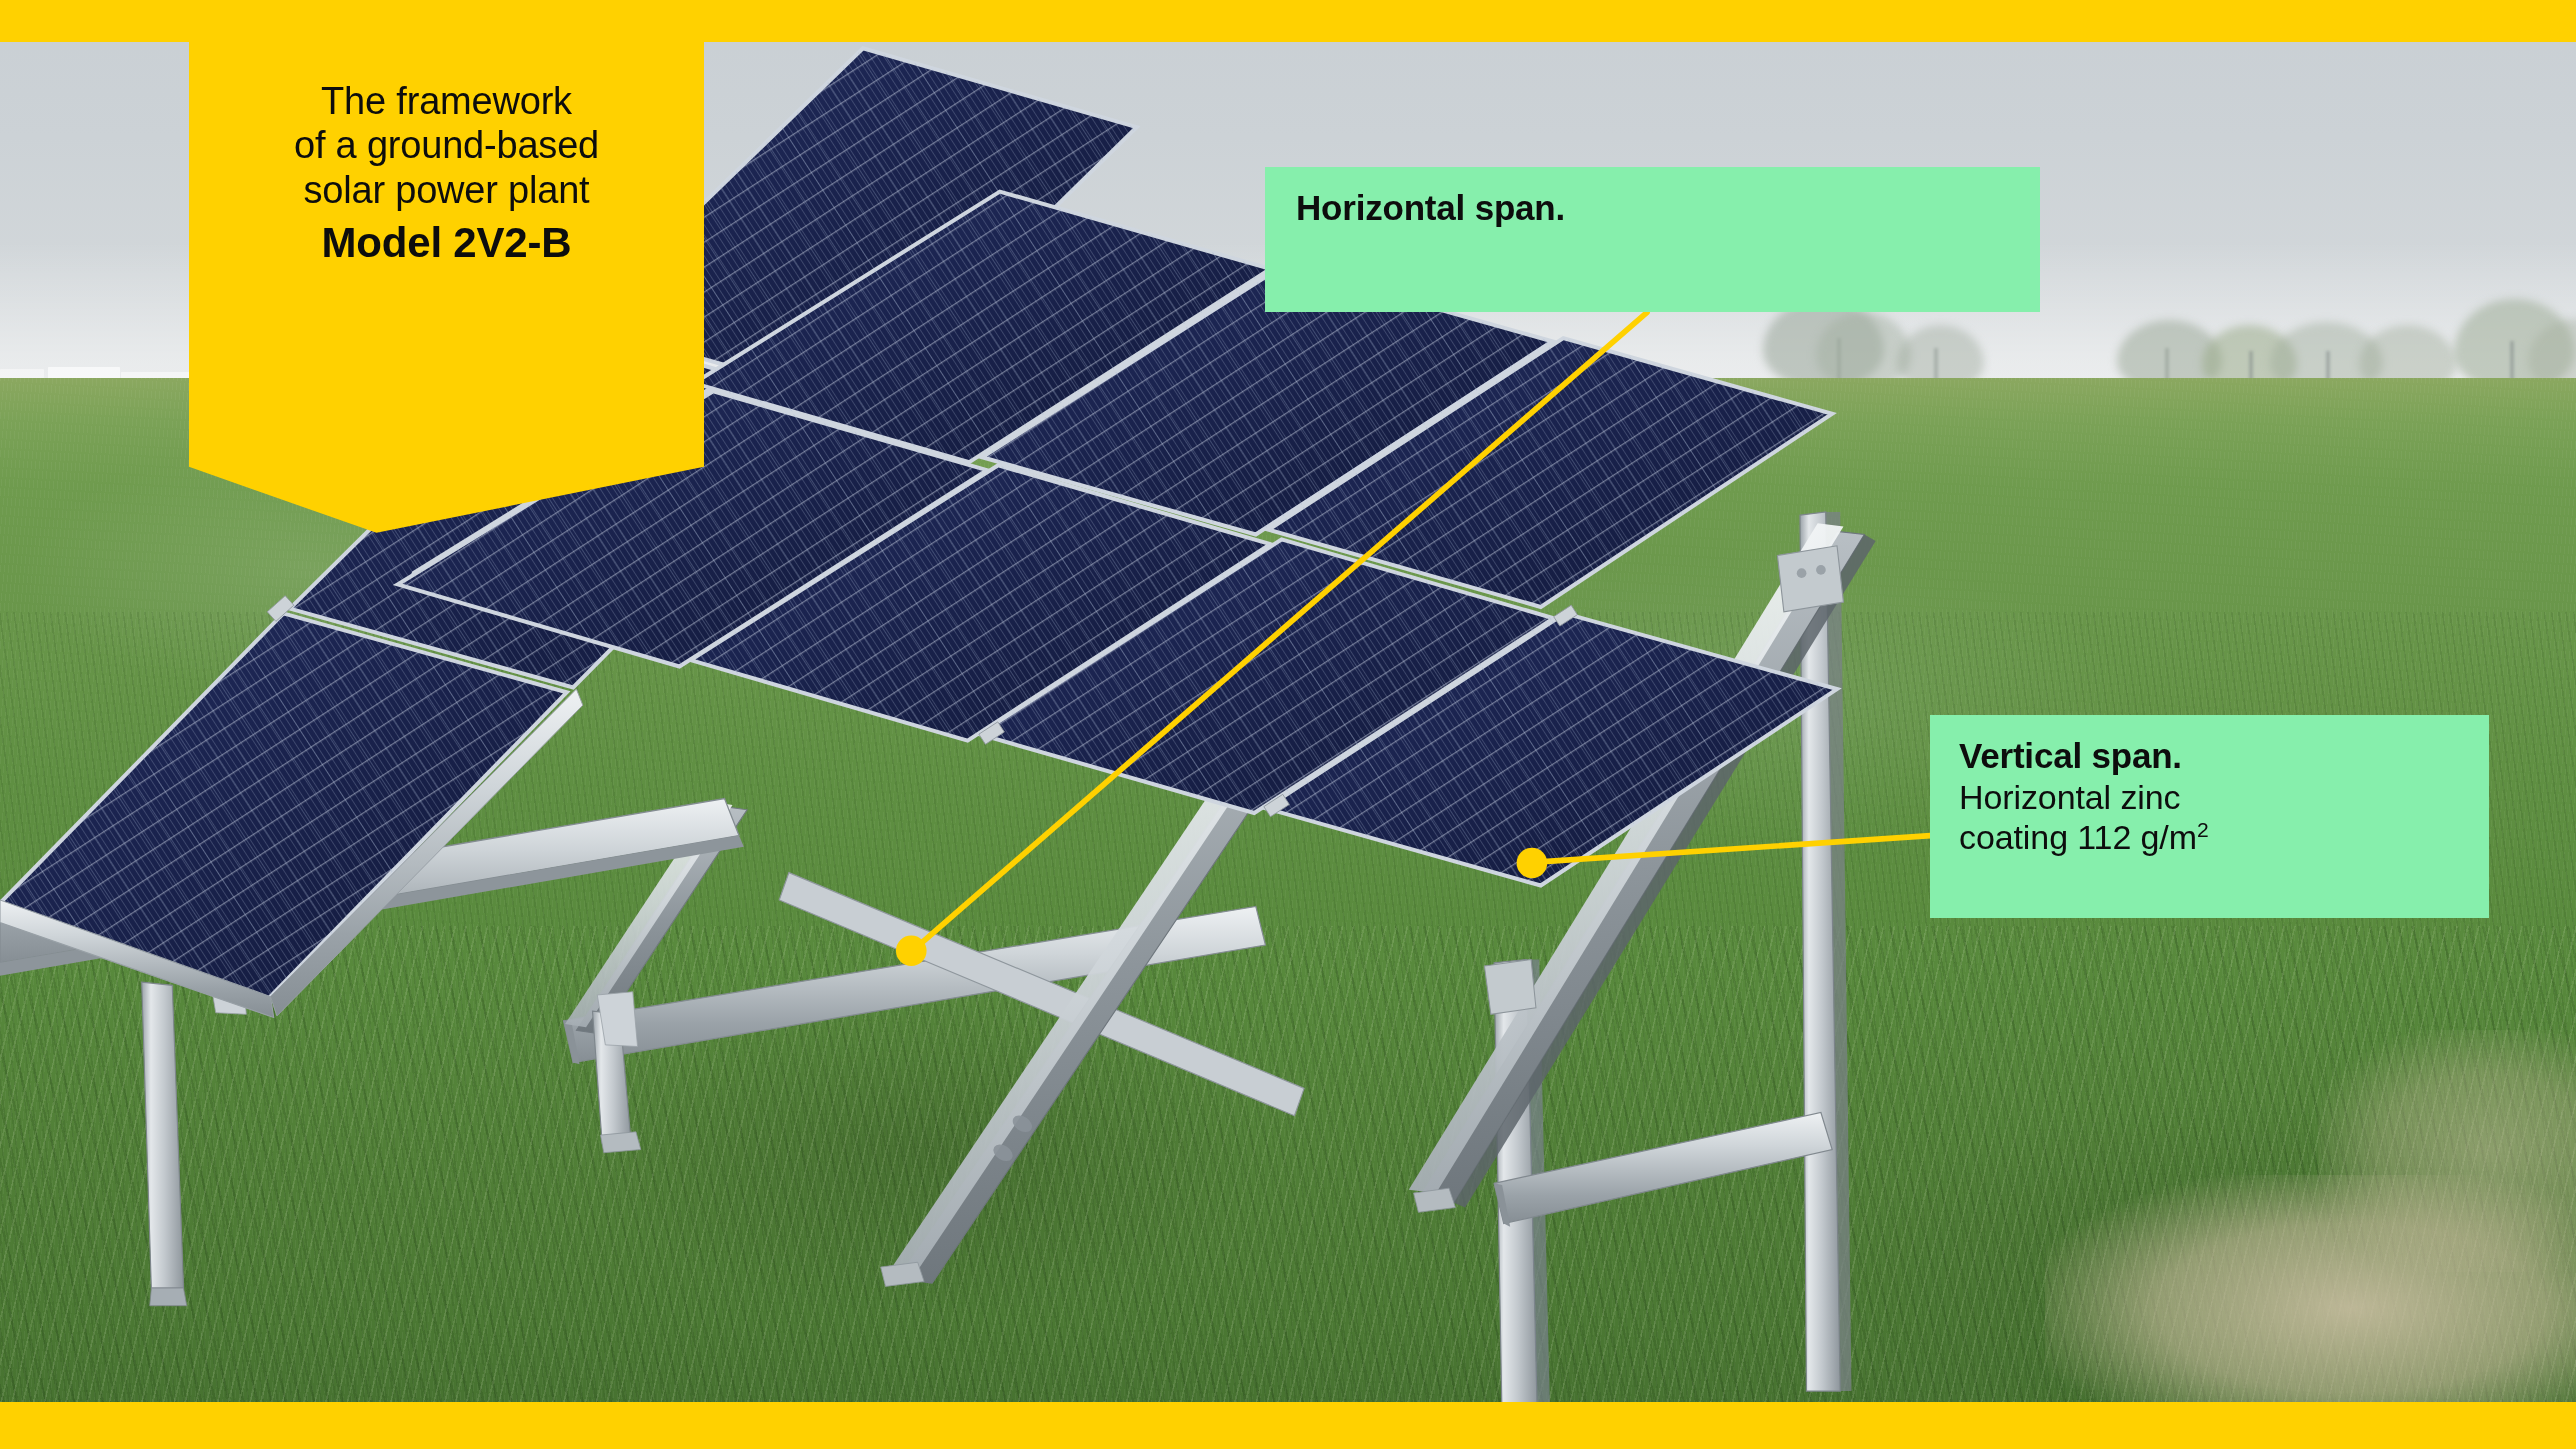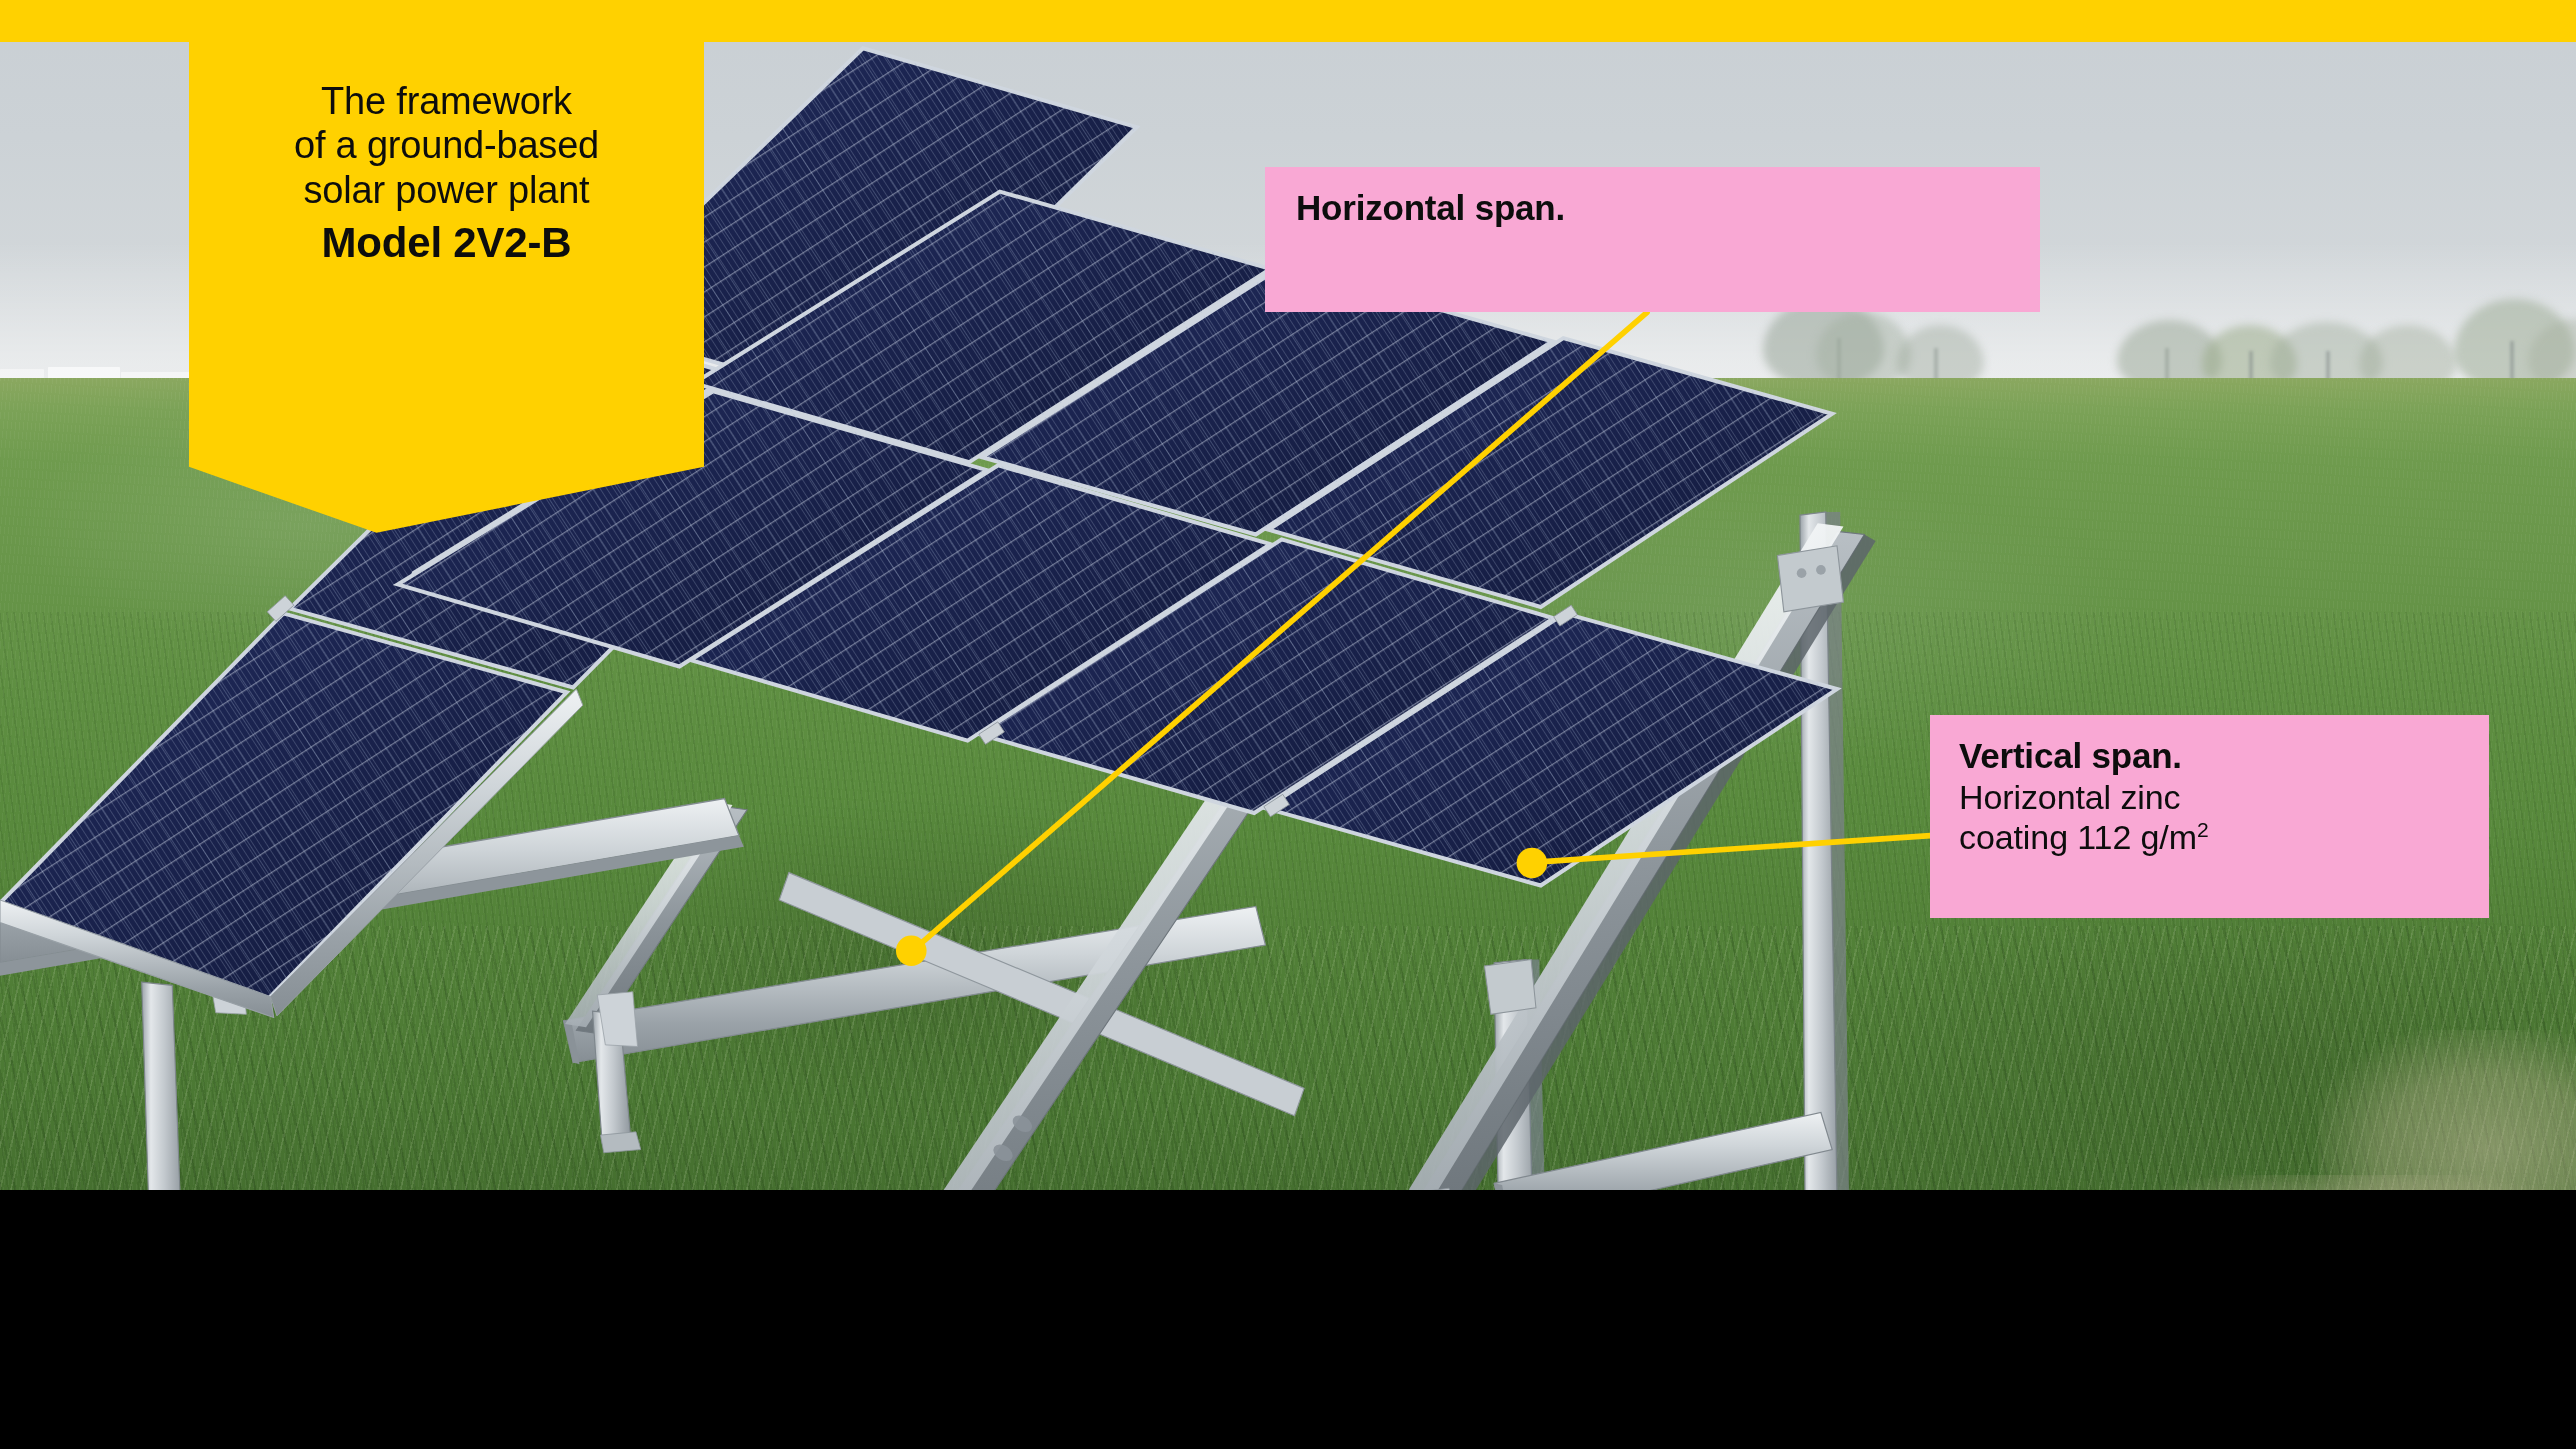--- a/index.html
+++ b/index.html
@@ -1,20 +1,20 @@
 <!DOCTYPE html>
 <html style="font-size:13px"><head>
 <meta charset="utf-8">
 <style>
   html,body{margin:0;padding:0;background:#000;}
   body{font-family:"Liberation Sans", sans-serif;}
 
   #stage{
     position:relative;
-    width:2576px;height:1190px;
+    width:2576px;height:1449px;
     overflow:hidden;
     background:#ccd2d6;
   }
 
   
   #photo{position:absolute;inset:0;overflow:hidden;}
 
   .sky{
     position:absolute;left:0;right:0;top:0;height:391px;
     background:
@@ -122,21 +122,21 @@
   #title-card .t-line{
     font-size:38px;font-weight:400;letter-spacing:-0.2px;
     white-space:nowrap;
   }
   #title-card .t-model{
     font-size:42px;font-weight:700;letter-spacing:-0.2px;
     margin-top:5.6px;
   }
 
   .callout{
-    position:absolute;background:#f9a8d4;z-index:6;
+    position:absolute;background:#86efac;z-index:6;
     color:#0d0d0d;
     box-sizing:border-box;
   }
   #callout-horizontal{
     left:1265px;top:167px;width:775px;height:145px;
     padding:21px 0 0 31px;
   }
   #callout-vertical{
     left:1930px;top:715px;width:559px;height:203px;
     padding:21px 17px 0 29px;

